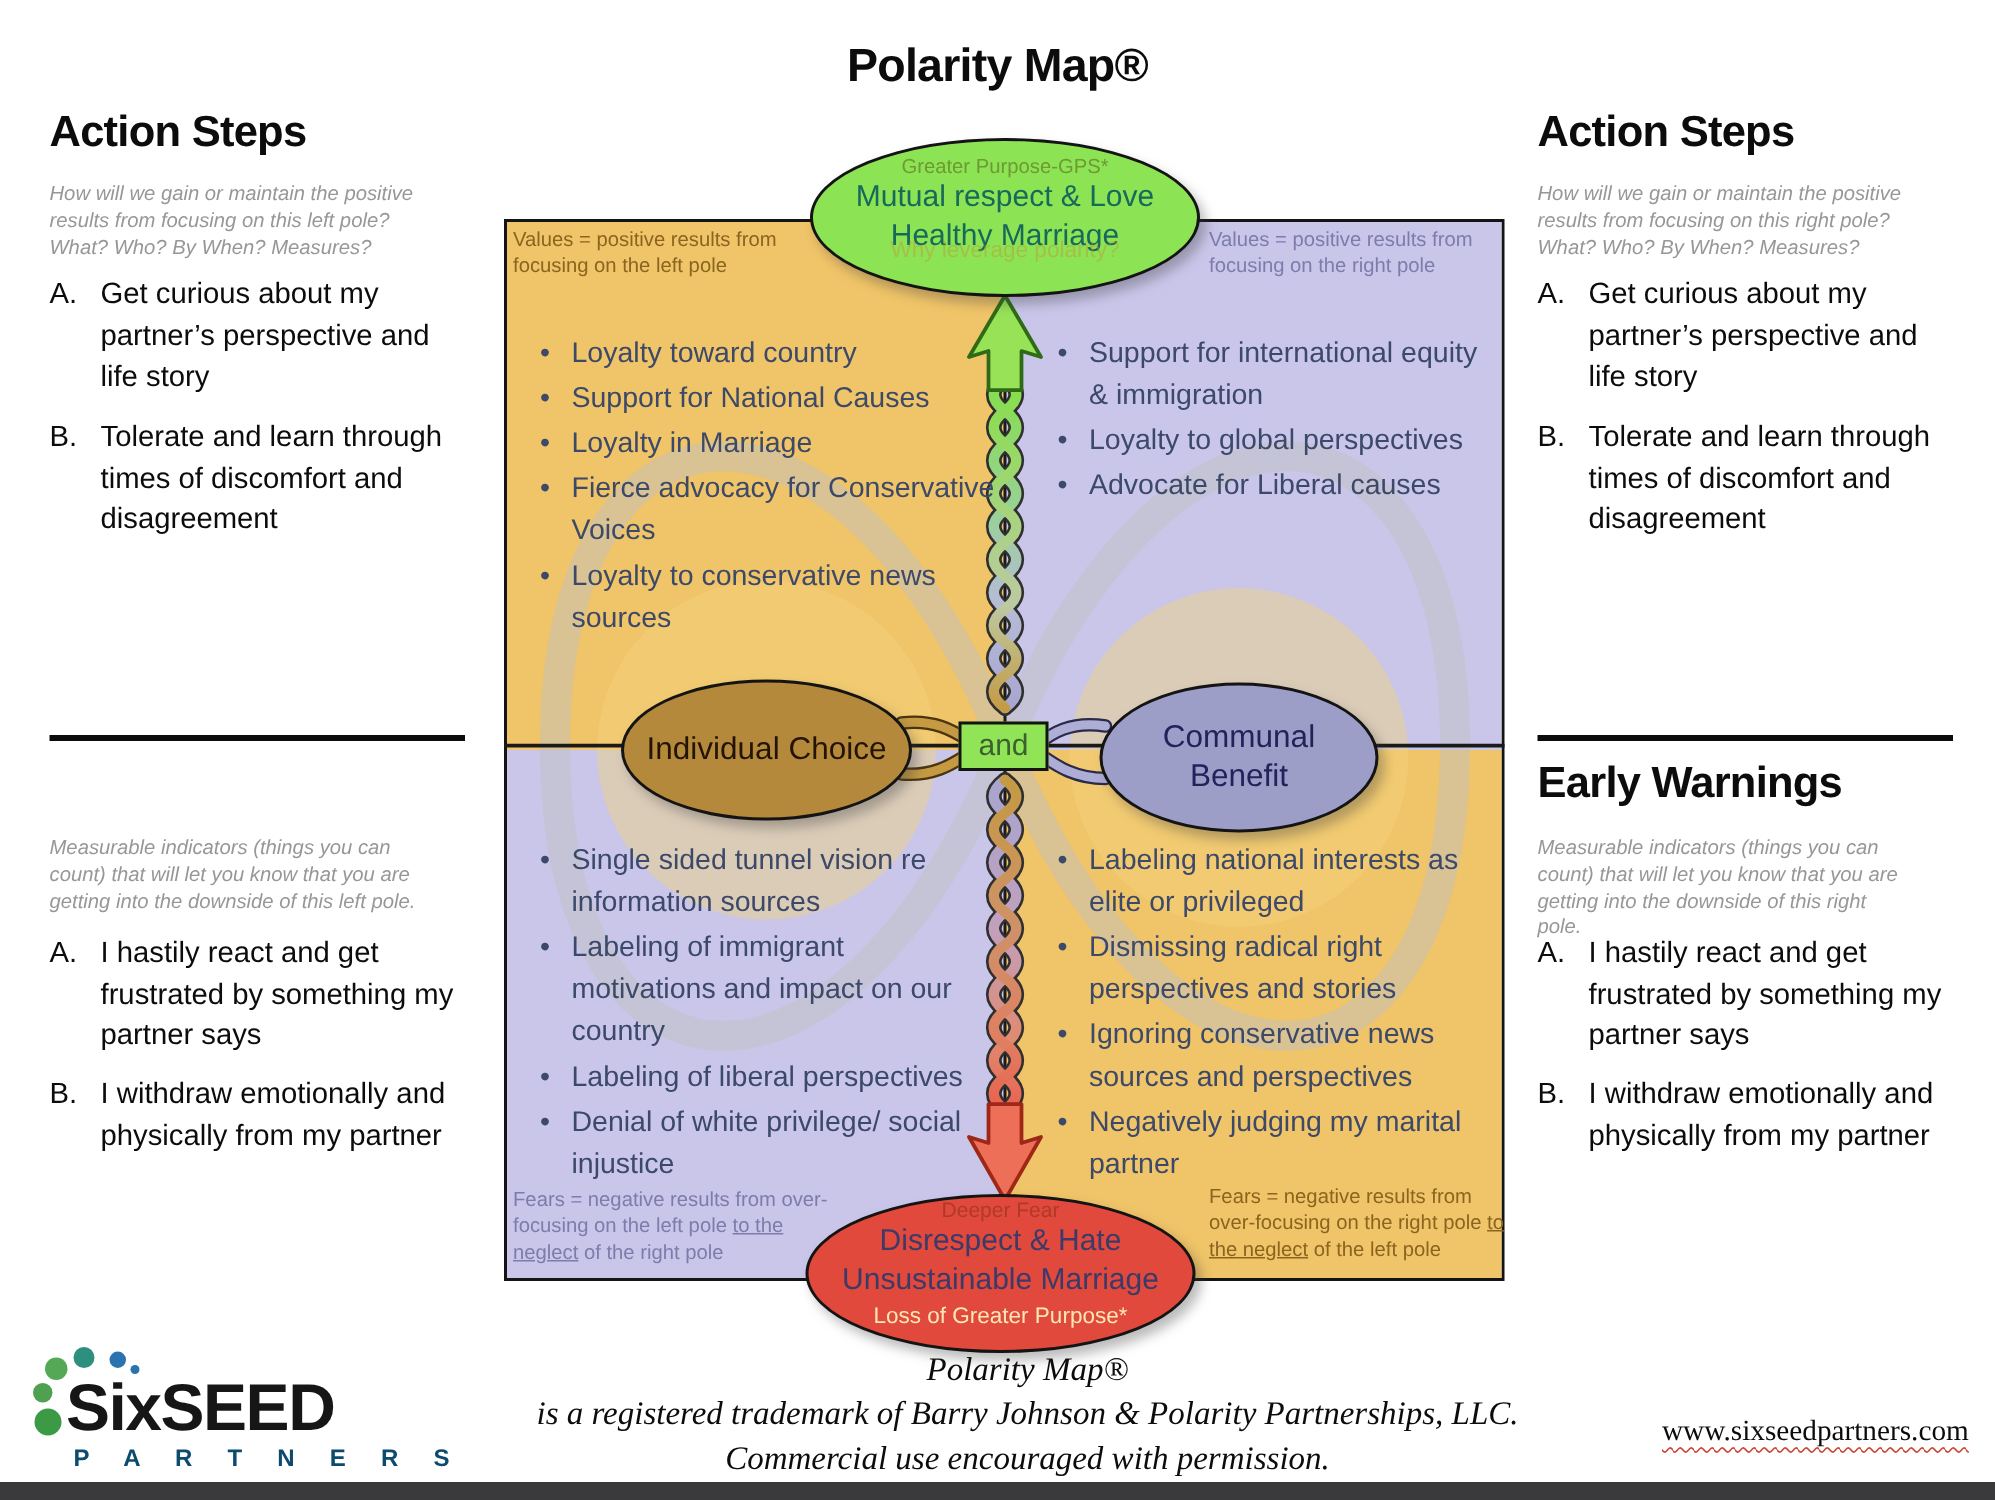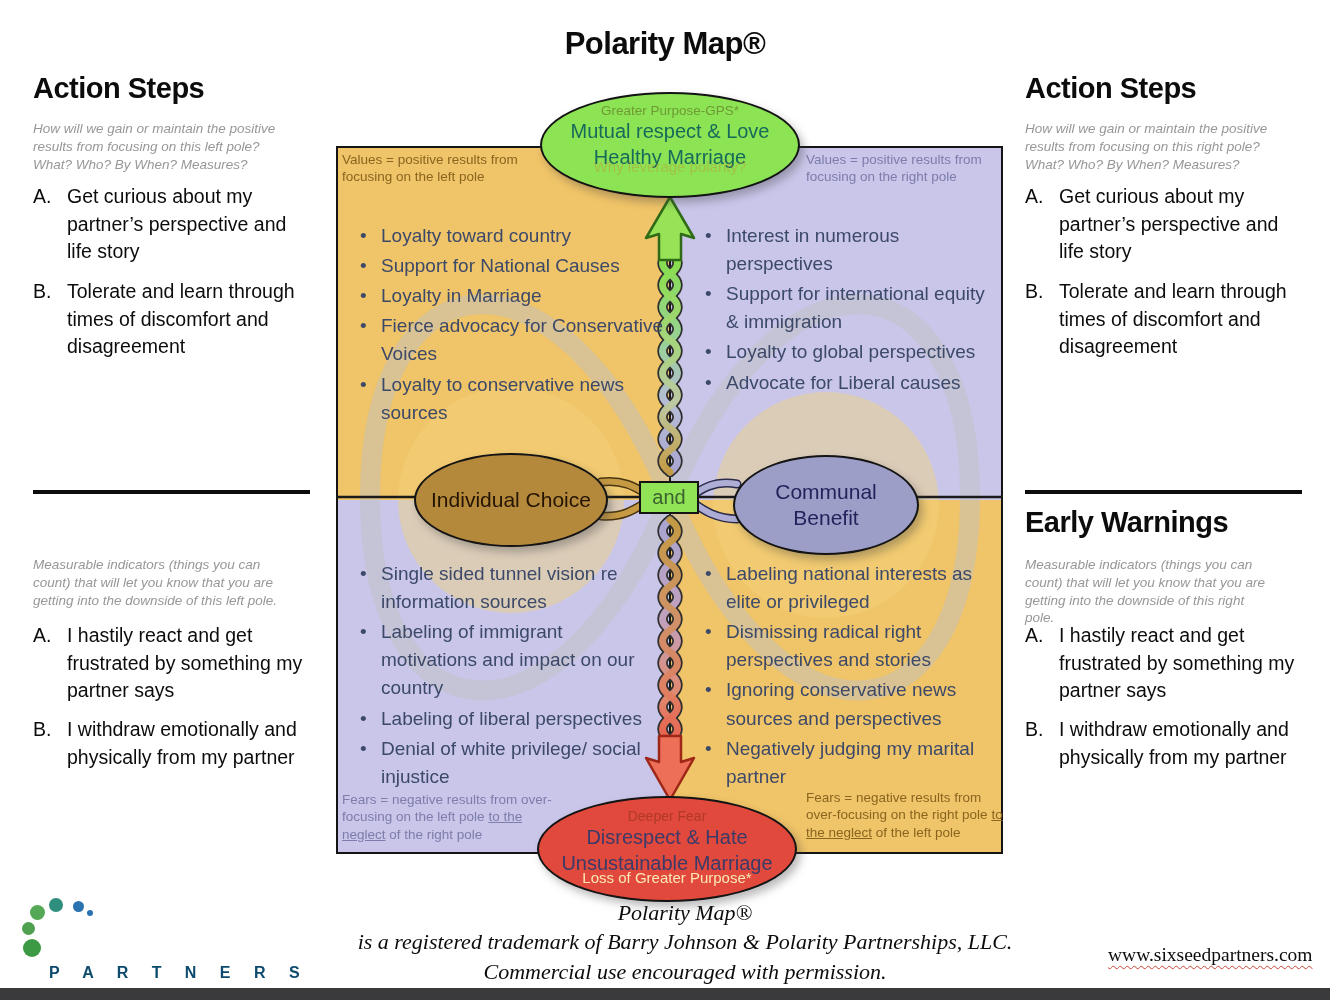--- a/index.html
+++ b/index.html
@@ -44,21 +44,21 @@
         filter:drop-shadow(4px 5px 4px rgba(60,60,60,0.35));box-sizing:border-box;}
   .oval-green{left:540px;top:92px;width:260px;height:106px;background:#8ce455;}
   .oval-red{left:537px;top:796px;width:260px;height:106px;background:#e0493c;}
   .oval-gold{left:414px;top:453px;width:194px;height:94px;background:#b5893c;}
   .oval-slate{left:733px;top:455px;width:186px;height:100px;background:#9d9ec7;}
 
   .gp-label{margin-top:9px;font-size:13.5px;color:#6e9a33;}
   .gp-line{font-size:20px;color:#17695a;line-height:1.3;}
   .ghost{position:absolute;left:0;width:100%;text-align:center;font-size:15px;}
   .gp-ghost{top:64px;color:#c98a2e;opacity:0.4;}
-  .df-label{margin-top:10px;font-size:14px;color:#b03a26;}
+  .df-label{font-size:14px;color:#b03a26;}
   .df-line{font-size:20px;color:#3c3a68;line-height:1.3;}
   .df-ghost{top:71px;color:#fef9c3;opacity:0.9;}
 
   .pole-gold-label{line-height:89px;font-size:21px;color:#241403;}
   .pole-slate-label{padding-top:22px;font-size:21px;color:#23235c;line-height:1.25;}
 
   .and-box{left:639px;top:481px;width:60px;height:33px;background:#90e455;border:2px solid #141414;
            box-sizing:border-box;z-index:3;text-align:center;font-size:20px;color:#3d6030;line-height:28px;}
 
   
@@ -228,21 +228,20 @@
     <ul>
       <li>Loyalty toward country</li>
       <li>Support for National Causes</li>
       <li>Loyalty in Marriage</li>
       <li>Fierce advocacy for Conservative Voices</li>
       <li>Loyalty to conservative news sources</li>
     </ul>
   </div>
   <div class="abs bullets" style="left:703px;top:222px;width:285px;">
     <ul>
-      <li>Interest in numerous perspectives</li>
       <li>Support for international equity &amp; immigration</li>
       <li>Loyalty to global perspectives</li>
       <li>Advocate for Liberal causes</li>
     </ul>
   </div>
   <div class="abs bullets" style="left:358px;top:560px;width:300px;">
     <ul>
       <li>Single sided tunnel vision re information sources</li>
       <li>Labeling of immigrant motivations and impact on our country</li>
       <li>Labeling of liberal perspectives</li>
@@ -287,20 +286,21 @@
 
   <div class="abs logo">
     <div>
       <span class="logo-dot" style="left:1px;top:47px;width:18px;height:18px;background:#3d9a44;"></span>
       <span class="logo-dot" style="left:0px;top:30px;width:13px;height:13px;background:#4fa050;"></span>
       <span class="logo-dot" style="left:8px;top:13px;width:15px;height:15px;background:#55a855;"></span>
       <span class="logo-dot" style="left:27px;top:6px;width:14px;height:14px;background:#2f8f7f;"></span>
       <span class="logo-dot" style="left:51px;top:9px;width:11px;height:11px;background:#2a72b0;"></span>
       <span class="logo-dot" style="left:65px;top:18px;width:6px;height:6px;background:#2a72b0;"></span>
     </div>
+    <div class="logo-text"><span class="logo-six">Six</span><span class="logo-seed">SEED</span></div>
     <div class="logo-partners">P A R T N E R S</div>
   </div>
 
   <div class="abs trademark">
     <div>Polarity Map®</div>
     <div>is a registered trademark of Barry Johnson &amp; Polarity Partnerships, LLC.</div>
     <div>Commercial use encouraged with permission.</div>
   </div>
 
   <div class="abs website">www.sixseedpartners.com</div>

